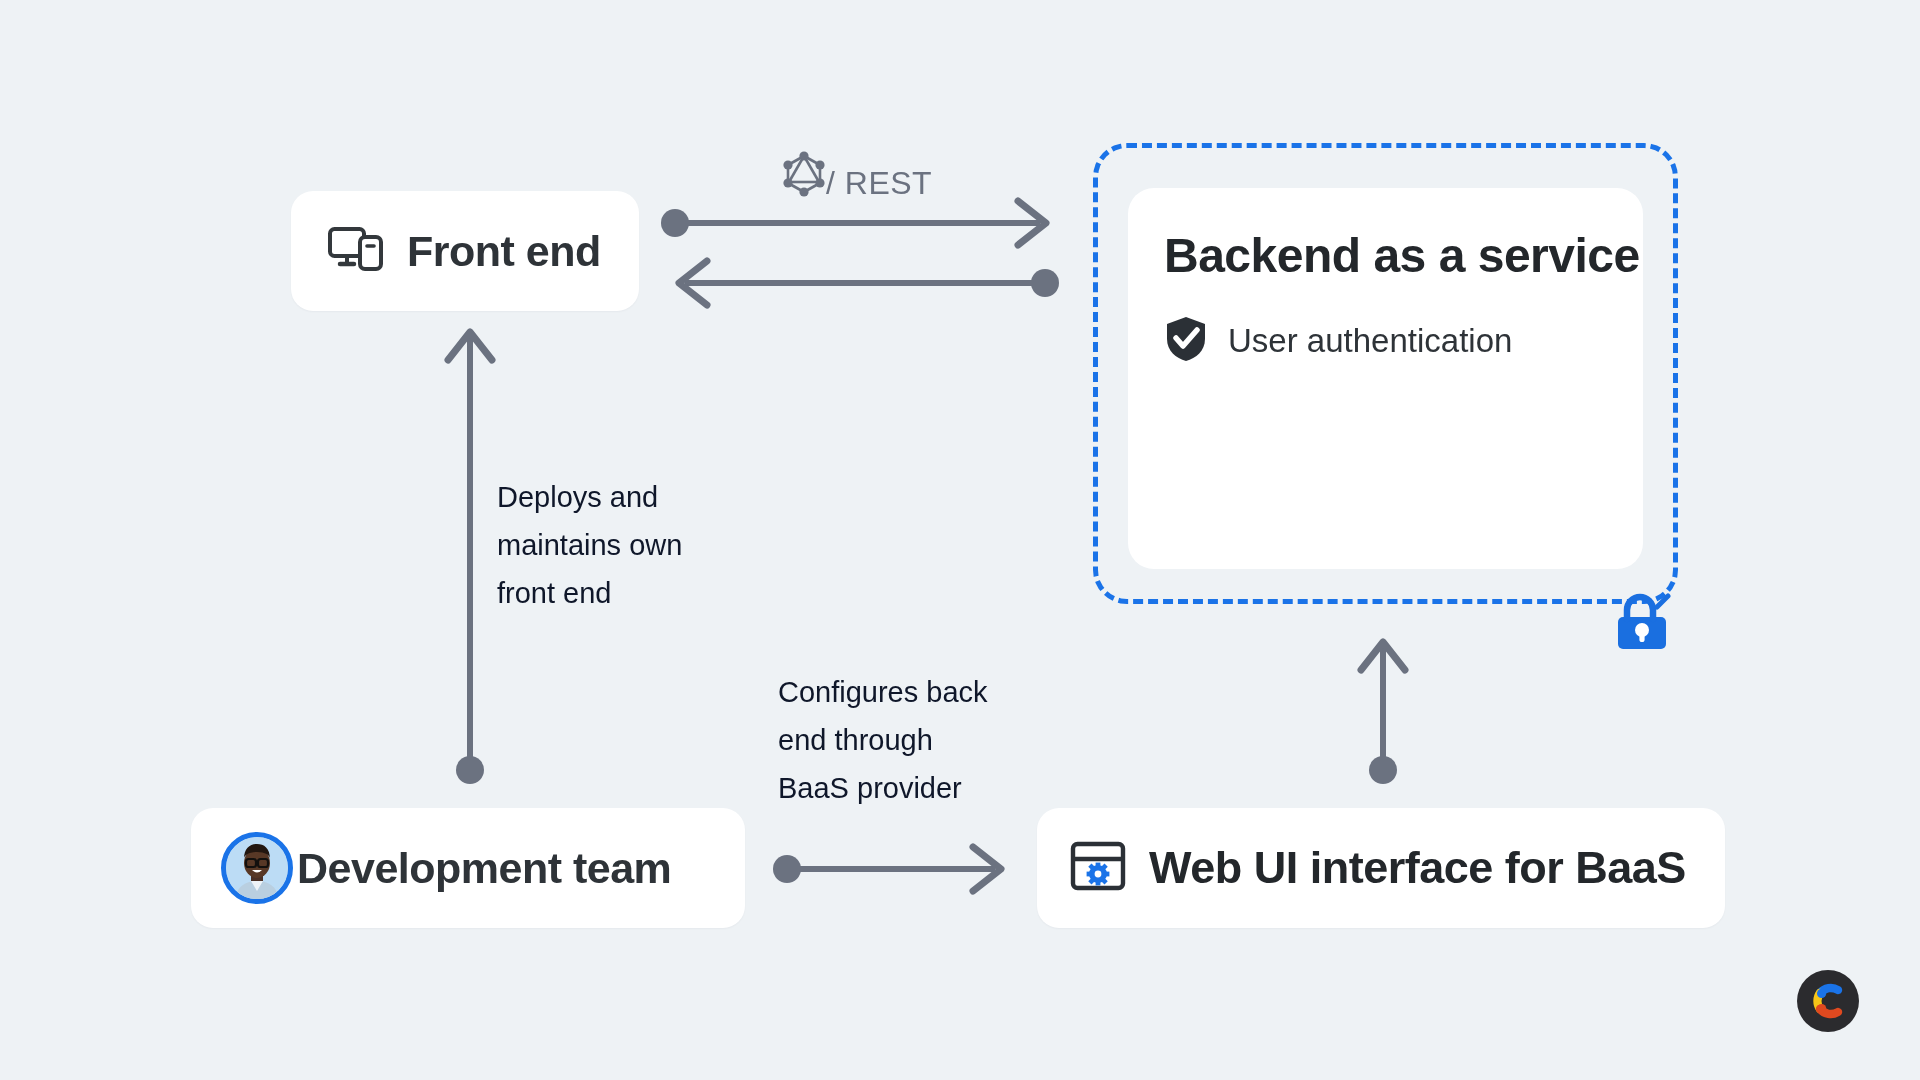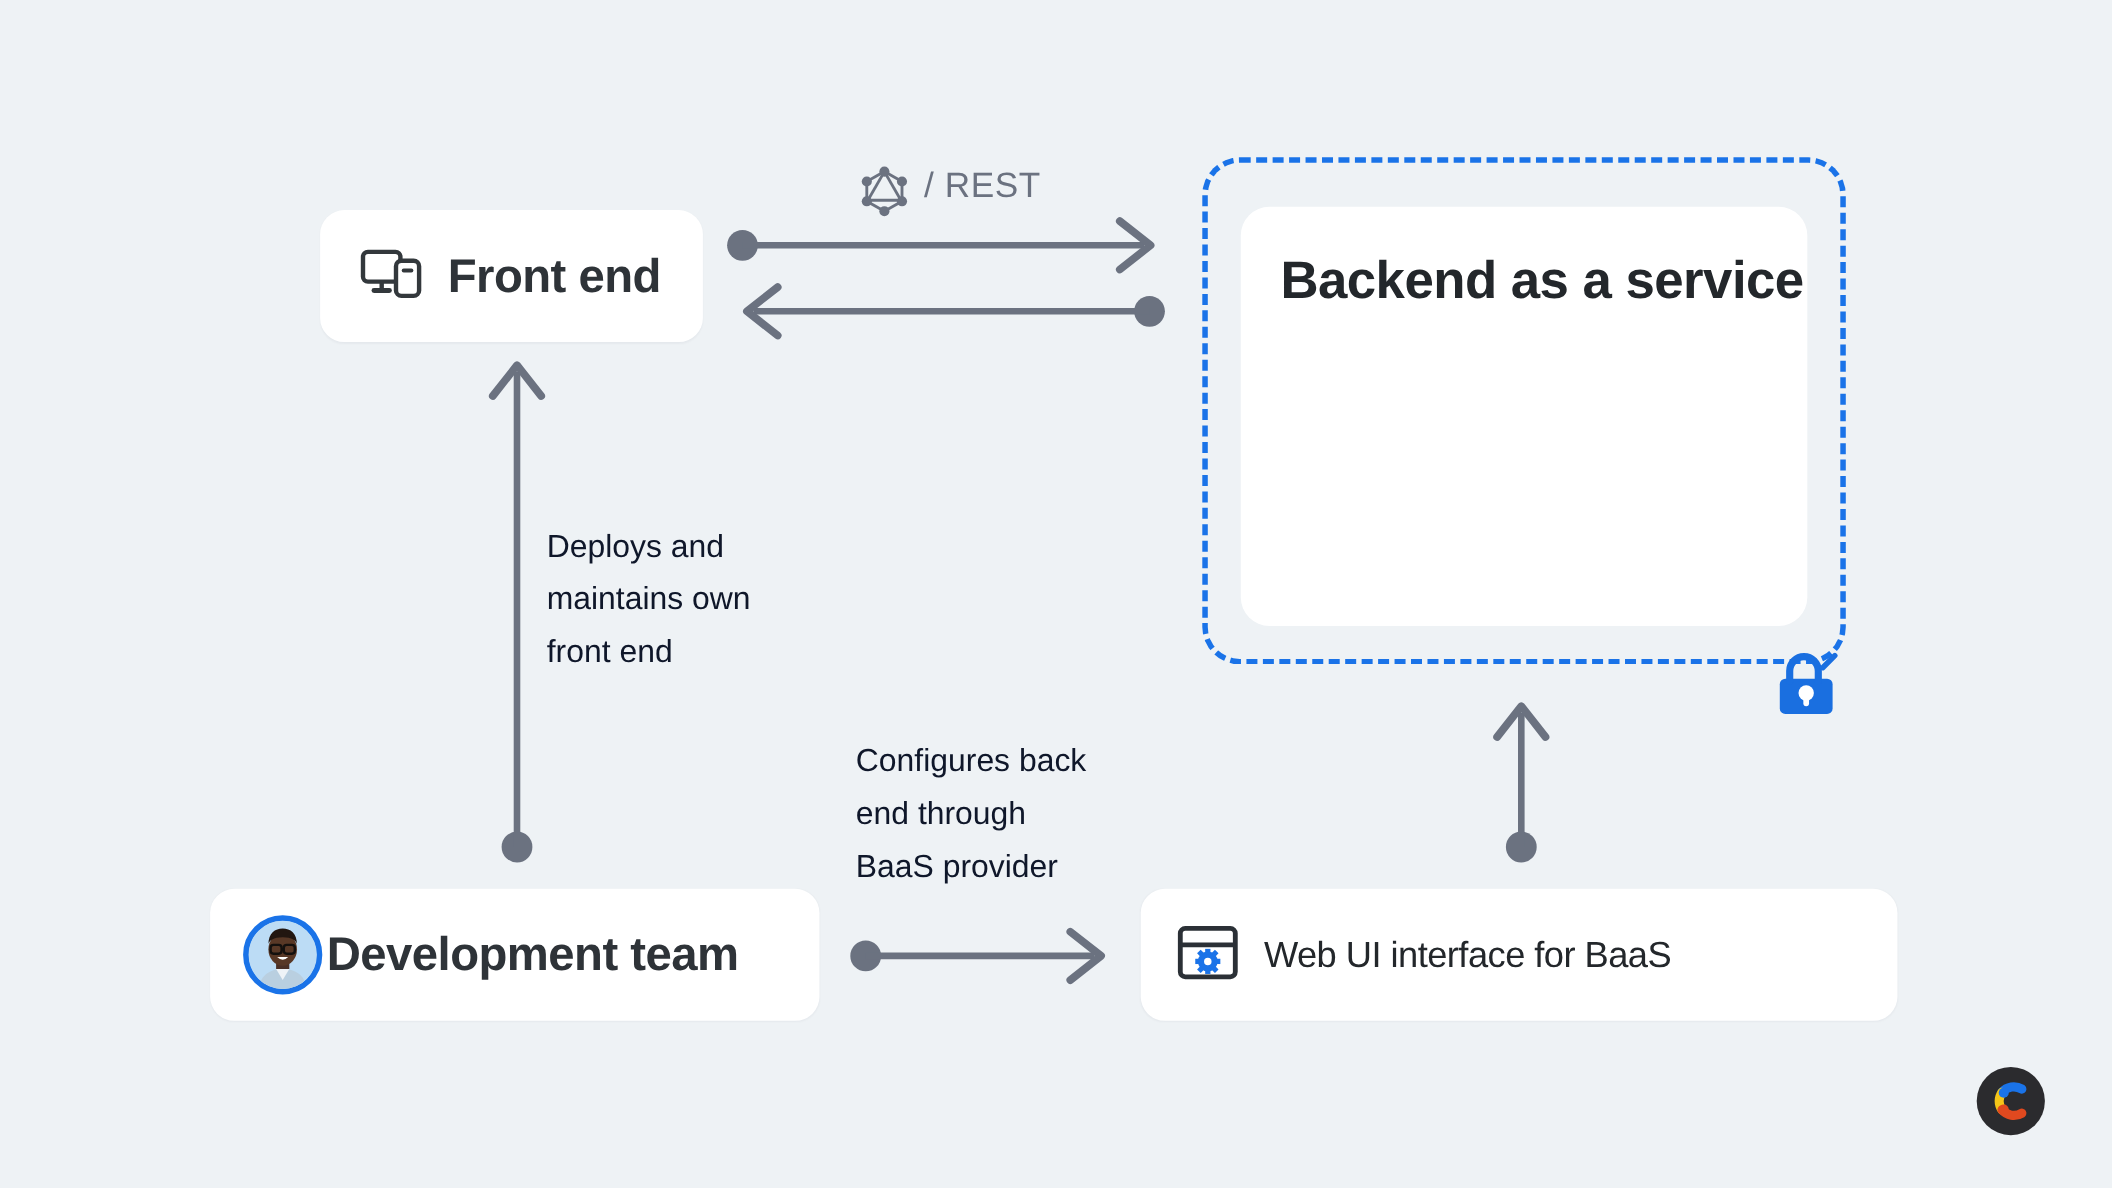--- a/index.html
+++ b/index.html
@@ -62,21 +62,21 @@
   }
   #devteam-card .label{
     font-size:43px; font-weight:700; color:#2e3338; letter-spacing:-.5px;
     white-space:nowrap;
   }
   #webui-card{
     left:1037px; top:808px; width:688px; height:120px;
     padding-left:32px; gap:22px;
   }
   #webui-card .label{
-    font-size:33px; font-weight:400; color:#23272b; letter-spacing:-.5px;
+    font-size:45px; font-weight:700; color:#23272b; letter-spacing:-.5px;
     white-space:nowrap;
   }
 
   
   .avatar{
     width:72px; height:72px; border-radius:50%;
     border:5px solid #1a73e8; background:#bcdcf5;
     position:relative; overflow:hidden; flex:0 0 auto;
   }
 
@@ -85,21 +85,21 @@
     position:absolute;
     font-size:29px; line-height:48px; color:#0f172a;
     font-weight:400; white-space:pre-line;
   }
   #text-deploys{ left:497px; top:473px; width:230px; }
   #text-configures{ left:778px; top:668px; width:250px; }
 
   
   #proto-label{
     position:absolute; left:782px; top:150px;
-    display:flex; align-items:flex-start; gap:14px;
+    display:flex; align-items:flex-end; 
   }
   #proto-label .ptext{
     font-size:32px; color:#6b7280; letter-spacing:.5px; white-space:nowrap;
   }
 
   
   #arrows{ position:absolute; left:0; top:0; width:1920px; height:1080px; pointer-events:none; }
 
   
   #lock-badge{ position:absolute; left:1613px; top:593px; }
@@ -188,20 +188,29 @@
       </svg>
     </span>
     <span class="label">Front end</span>
   </div>
 
   <div id="baas-dashed"></div>
 
   <div id="baas-card">
     <div class="title">Backend as a service</div>
 
+    <div class="feature">
+      <span>
+        <svg width="44" height="48" viewBox="0 0 44 48">
+          <path d="M22 2 L41 9 V24 C41 36 32 43 22 46 C12 43 3 36 3 24 V9 Z" fill="#2b3036"></path>
+          <polyline points="12,23 19,31 33,15" fill="none" stroke="#ffffff" stroke-width="5.5" stroke-linecap="round" stroke-linejoin="round"></polyline>
+        </svg>
+      </span>
+      <span class="ftext">User authentication</span>
+    </div>
 
 
   </div>
 
   <div id="lock-badge">
     <svg width="58" height="58" viewBox="0 0 58 58">
       <rect x="5" y="24" width="48" height="32" rx="5" fill="#1a6fe0"></rect>
       <path d="M14 26 V17 C14 9.8 19.8 4 27 4 C34.2 4 40 9.8 40 17 V26" fill="none" stroke="#1a6fe0" stroke-width="6.5" stroke-linecap="round"></path>
       <circle cx="29" cy="37" r="7" fill="#ffffff"></circle>
       <rect x="26.4" y="38" width="5.2" height="11" rx="2.6" fill="#ffffff"></rect>

